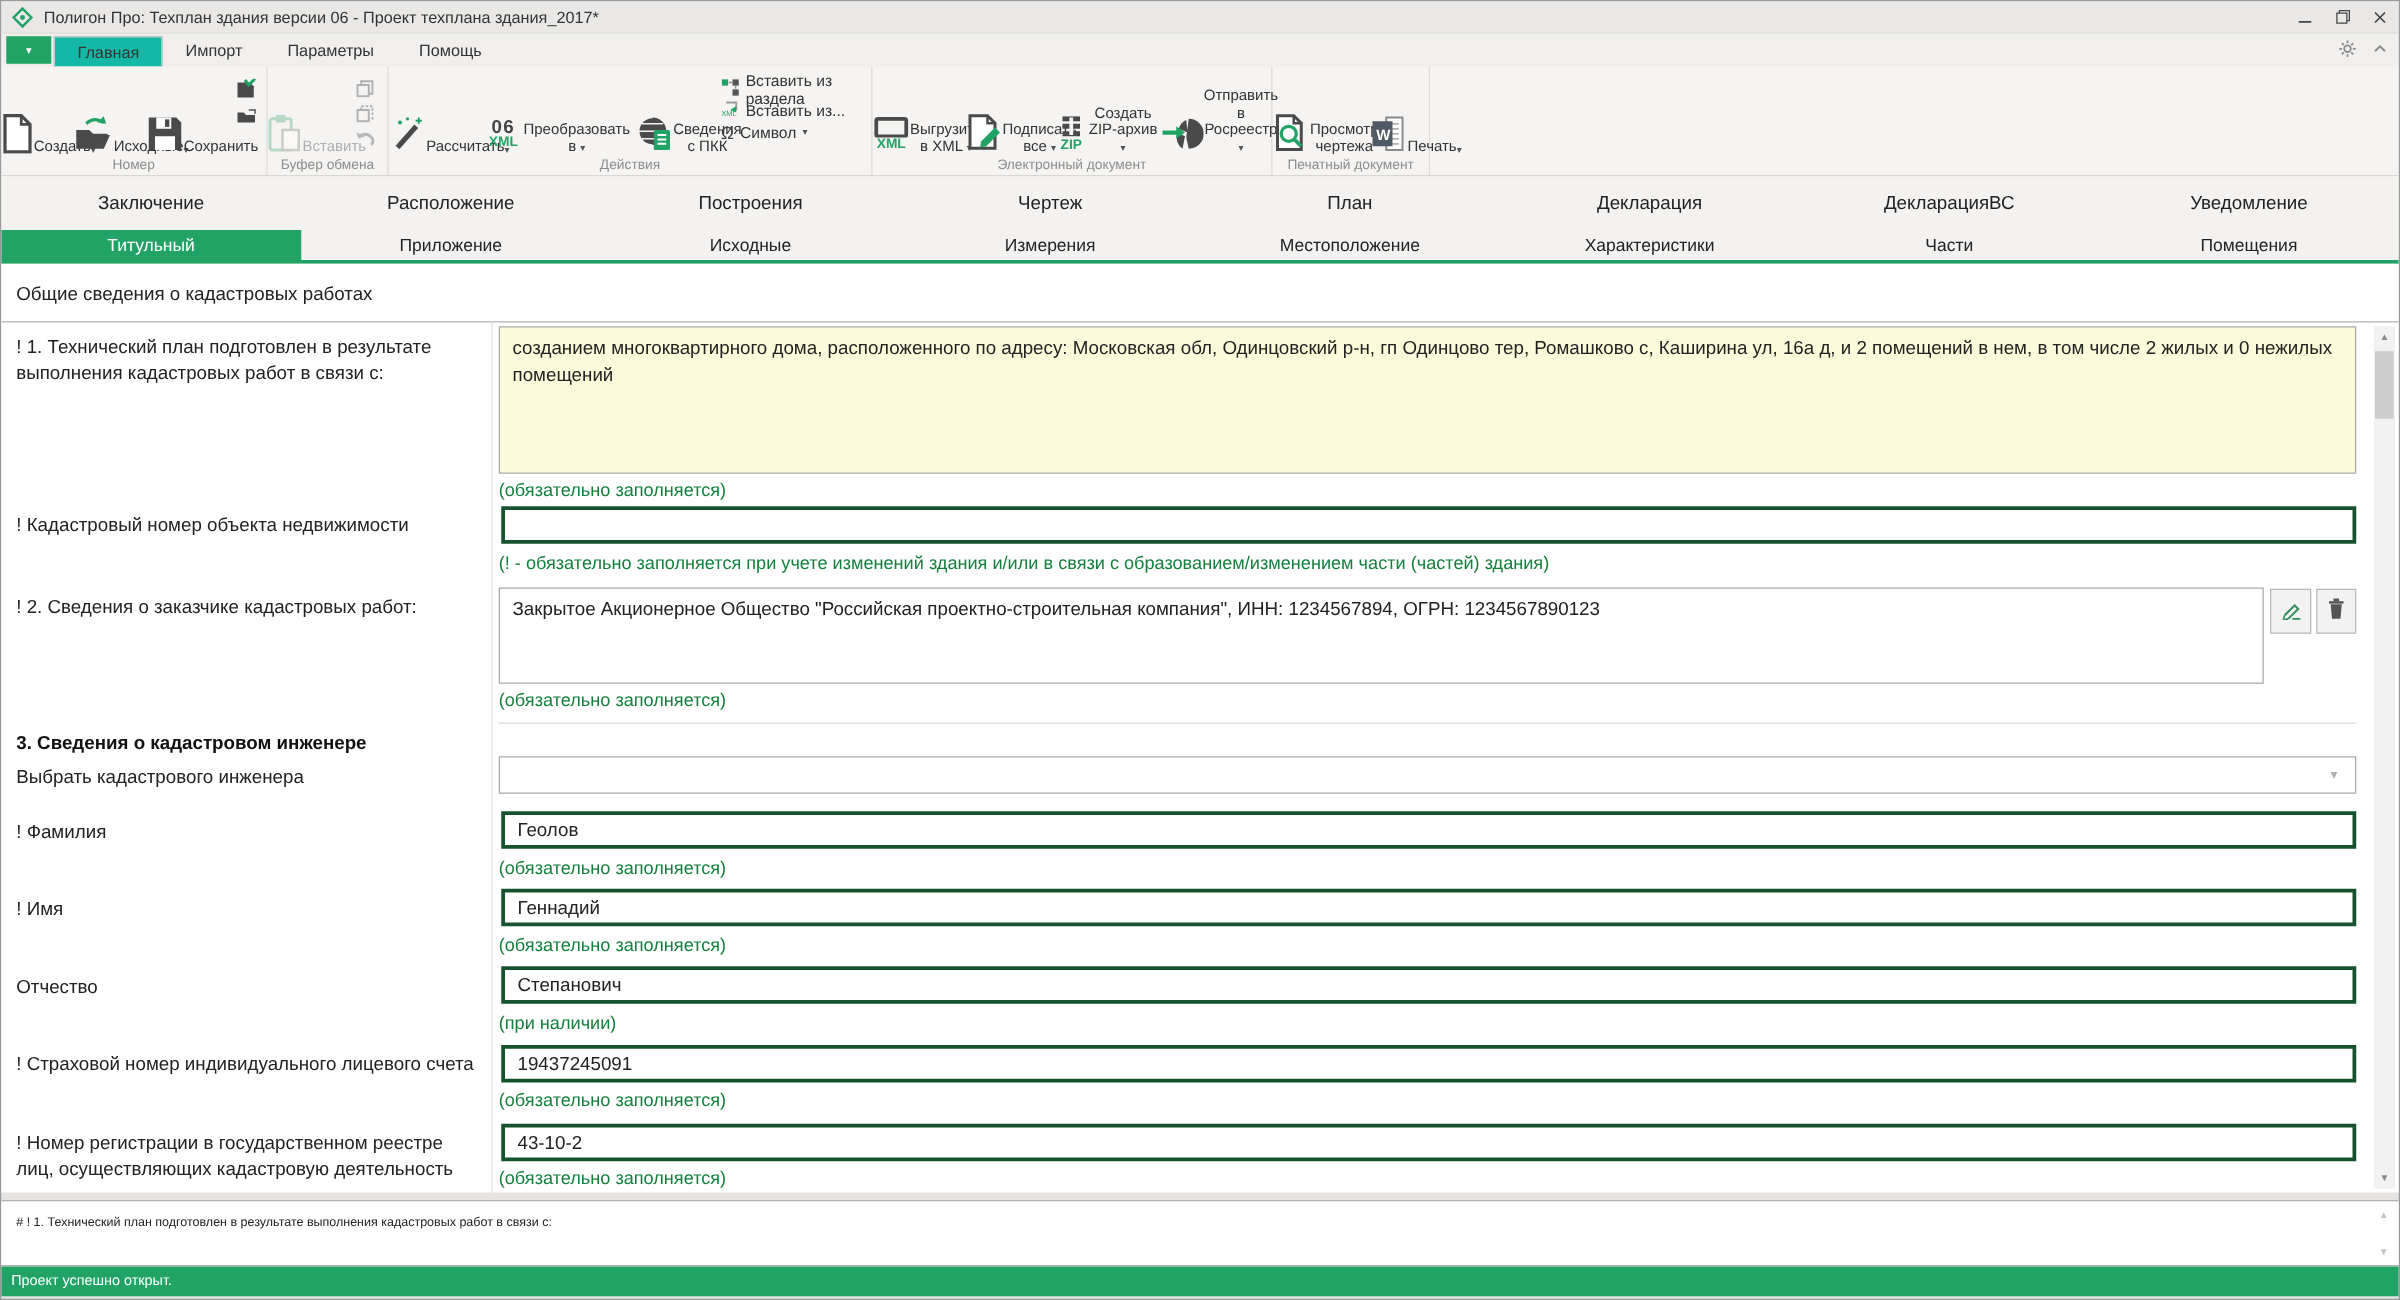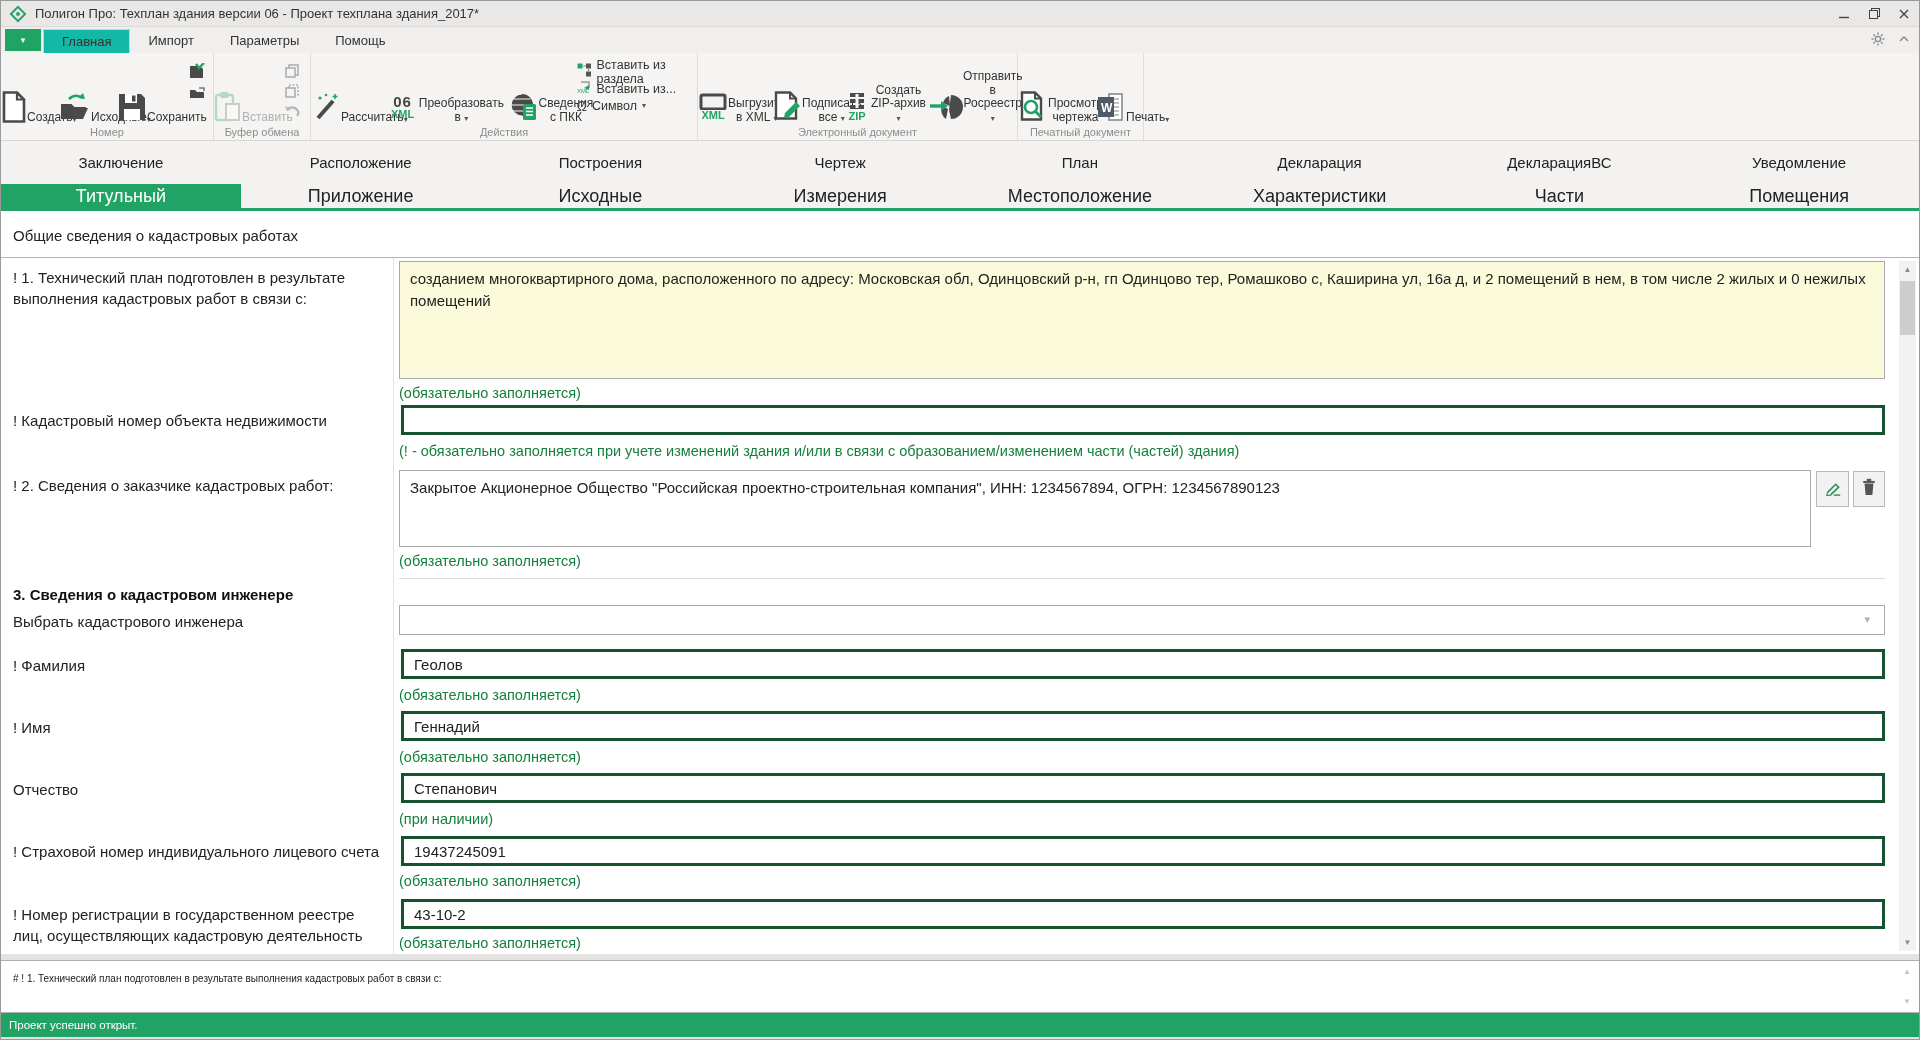--- a/index.html
+++ b/index.html
@@ -42,21 +42,21 @@
   .ritem{display:flex;align-items:center;gap:5px;height:17px;font-size:12.5px;color:#333;cursor:pointer;padding:0 4px;}
   .ic-0 6xml{display:flex;flex-direction:column;align-items:center;line-height:1;}
   .txt-ic{display:flex;flex-direction:column;align-items:center;line-height:1;}
   .txt-ic .t1{font-size:15px;font-weight:bold;color:#444;letter-spacing:1px;}
   .txt-ic .t2{font-size:11px;font-weight:bold;color:#21a366;}
   .omega{font-size:14px;color:#444;line-height:1;}
   
   .navrow1{height:43px;background:#f3f2f0;display:flex;}
   .navrow1 .ntab{flex:1;display:flex;align-items:center;justify-content:center;font-size:15px;color:#222;cursor:pointer;}
   .navrow2{height:24px;background:#f3f2f0;display:flex;}
-  .navrow2 .ntab{flex:1;display:flex;align-items:center;justify-content:center;font-size:18px;color:#222;cursor:pointer;}
+  .navrow2 .ntab{flex:1;display:flex;align-items:center;justify-content:center;font-size:14px;color:#222;cursor:pointer;}
   .navrow2 .ntab.active{background:#21a366;color:#fff;}
   .greenline{height:3px;background:#21a366;}
   
   .form{position:relative;height:743px;background:#fff;}
   .section-title{position:absolute;left:12px;top:16px;font-size:15px;color:#222;}
   .form-hr{position:absolute;left:0;right:0;top:46px;border-top:1px solid #b3b3b3;}
   .vdivider{position:absolute;left:392px;top:47px;bottom:0;border-left:1px solid #e4e4e4;}
   .flabel{position:absolute;left:12px;width:372px;font-size:15px;line-height:1.4;color:#222;}
   .fhint{position:absolute;left:398px;font-size:14.5px;color:#15803d;}
   .tb{position:absolute;left:398px;right:34px;border:1px solid #a9a9a9;font-family:"Liberation Sans","DejaVu Sans",sans-serif;font-size:15px;color:#222;padding:6px 10px;resize:none;overflow:hidden;line-height:1.45;background:#fff;outline:none;}

